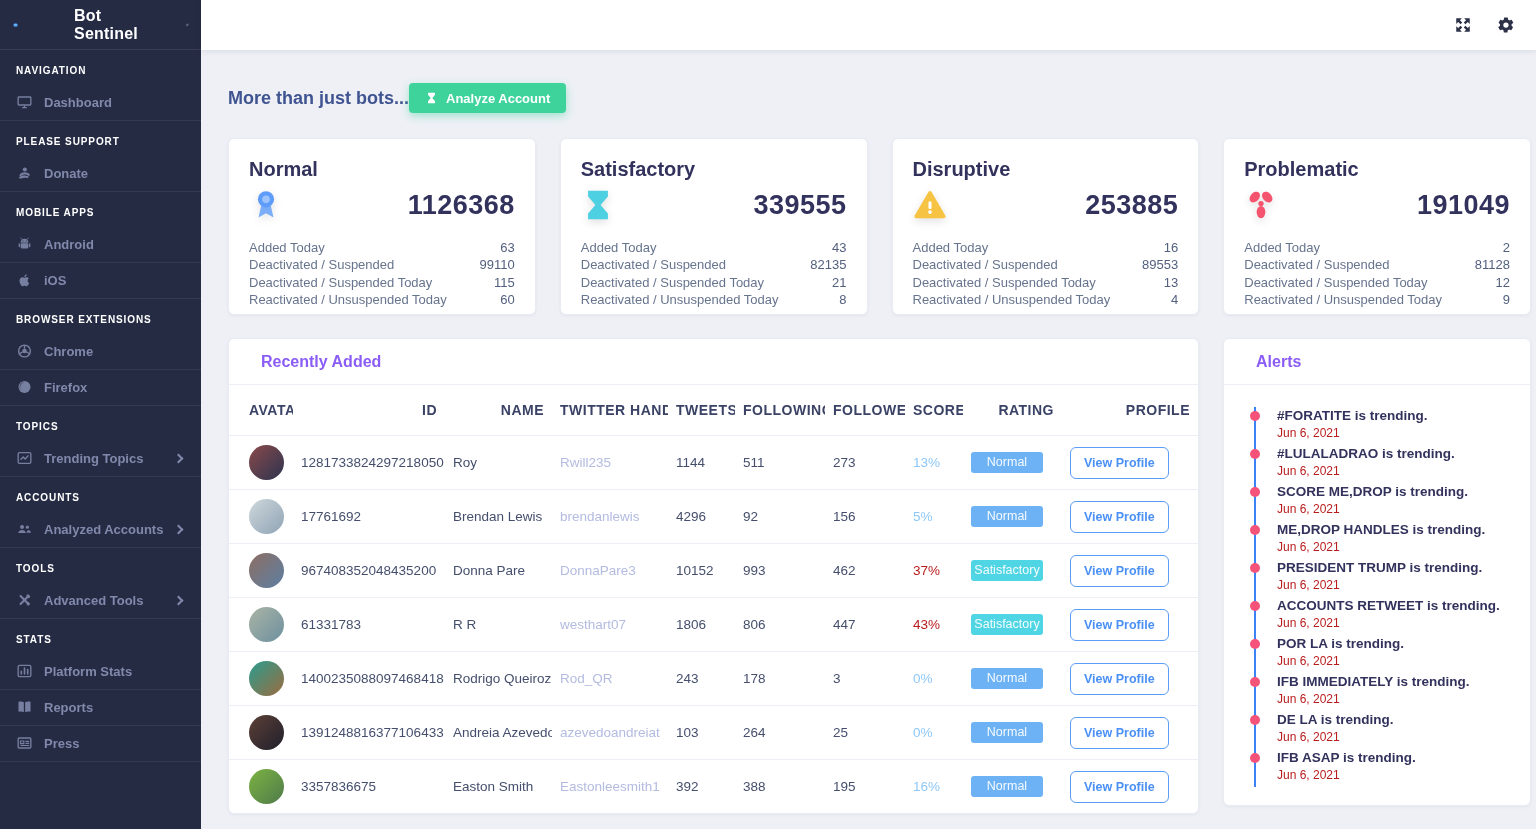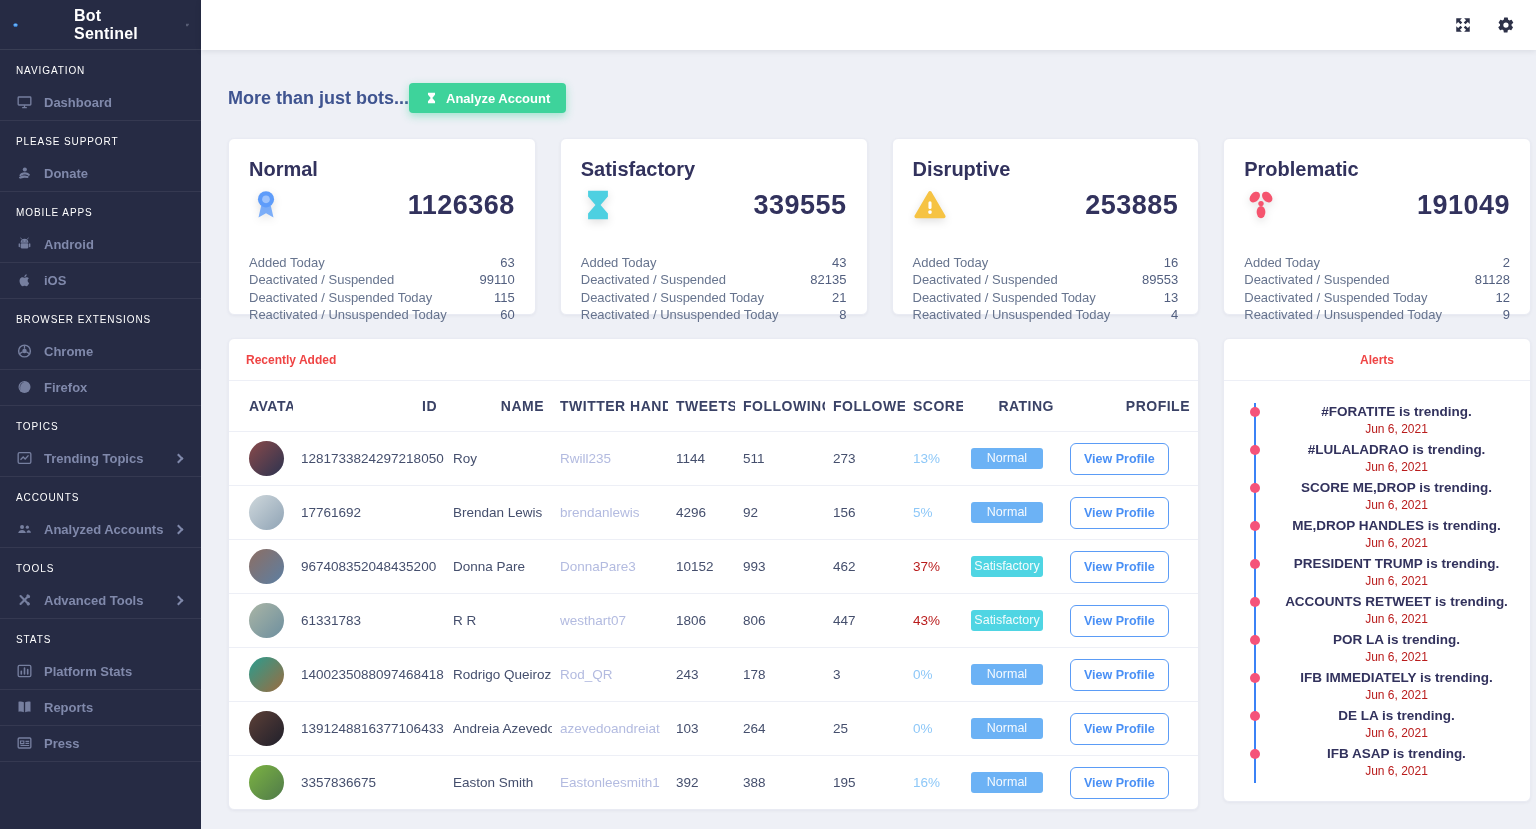--- a/index.html
+++ b/index.html
@@ -9,21 +9,21 @@
     background:#eef0f6; font-family:"Liberation Sans", sans-serif;
   }
   .icon svg { display:block; }
 
   
   .sidebar { width:201px; min-width:201px; background:#262b44; color:#8089ab; display:flex; flex-direction:column; overflow:hidden; }
   .logo-bar { height:50px; min-height:50px; display:flex; align-items:center; padding:0 12px 0 13px; border-bottom:1px solid rgba(255,255,255,.09);gap:48px; }
   .logo-icon { width:30px; height:26px; display:flex; }
   .logo-title { color:#fff; font-weight:bold; font-size:16px; margin-left:8px; flex:1; letter-spacing:.2px; }
   .menu-icon { width:18px; height:16px; color:#b7bdd2; cursor:pointer; display:flex; }
-  .nav-section-header { font-size:10px; font-weight:normal; color:#fff; letter-spacing:.9px; padding:15px 16px 9px; text-transform:uppercase; }
+  .nav-section-header { font-size:10px; font-weight:bold; color:#fff; letter-spacing:.9px; padding:15px 16px 9px; text-transform:uppercase; }
   .nav-item { display:flex; align-items:center; gap:11px; padding:9px 16px 10px; font-size:13px; font-weight:bold; color:#8089ab; border-bottom:1px solid rgba(255,255,255,.07); cursor:pointer; }
   .nav-icon { width:17px; height:16px; color:#767f9f; display:flex; align-items:center; }
   .chevron { margin-left:auto; width:7px; height:7px; border-top:2px solid #8089ab; border-right:2px solid #8089ab; transform:rotate(45deg); margin-right:3px; }
 
   
   .main { flex:1; display:flex; flex-direction:column; min-width:0; }
   .topbar { height:50px; min-height:50px; background:#fff; box-shadow:0 1px 6px rgba(23,25,40,.1); display:flex; align-items:center; justify-content:flex-end; gap:25px; padding:0 21px; position:relative; z-index:2; }
   .icon-btn { width:18px; height:18px; color:#2d3148; cursor:pointer; display:flex; }
   .content { flex:1; padding:33px 5px 0 27px; overflow:hidden; }
 
@@ -31,46 +31,46 @@
   .page-title { font-size:18px; color:#3f5490; margin:0; font-weight:bold; }
   .analyze-btn { background:#3ed39b; color:#fff; border:none; border-radius:4px; height:30px; padding:0 16px; font-size:13px; font-weight:bold; display:flex; align-items:center; gap:8px; box-shadow:0 3px 8px rgba(62,211,155,.45); cursor:pointer; font-family:inherit; }
   .analyze-btn .icon { width:13px; height:14px; color:#fff; display:flex; }
 
   .cards-row { display:grid; grid-template-columns:repeat(4,1fr); gap:24px; margin-bottom:23px; }
   .card { background:#fff; border:1px solid #e9ebf3; border-radius:6px; padding:19px 20px 14px; box-shadow:0 1px 3px rgba(50,50,93,.06); height:177px; }
   .card-title { font-size:20px; font-weight:bold; color:#32325d; margin:0 0 7px; }
   .card-main { display:flex; align-items:center; justify-content:space-between; }
   .card-icon { width:34px; height:34px; display:flex; filter:drop-shadow(0 3px 4px rgba(0,0,0,.12)); }
   .card-value { font-size:27px; font-weight:bold; color:#32325d; letter-spacing:.5px; }
-  .card-stats { margin-top:32px; }
+  .card-stats { margin-top:17px; }
   .stat-row { display:flex; justify-content:space-between; font-size:13px; line-height:17.4px; }
   .stat-label { color:#67748e; }
   .stat-value { color:#525f7f; }
 
   .bottom-row { display:flex; gap:24px; align-items:flex-start; }
   .panel { background:#fff; border:1px solid #e9ebf3; border-radius:6px; box-shadow:0 1px 3px rgba(50,50,93,.06); }
-  .panel-header { padding:14px 17px 13px; font-size:12px; font-weight:bold; color:#ef4444; border-bottom:1px solid #edeff6; }
+  .panel-header { padding:14px 32px 13px; font-size:16px; font-weight:bold; color:#8b5cf6; border-bottom:1px solid #edeff6; }
   .table-panel { flex:1; min-width:0; }
   table { width:100%; border-collapse:collapse; table-layout:fixed; }
   th { font-size:14px; letter-spacing:.5px; color:#3a4266; font-weight:bold; text-align:right; padding:17px 8px; white-space:nowrap; overflow:hidden; }
   th:first-child, td:first-child { padding-left:20px; }
   th:nth-child(1){width:64px} th:nth-child(2){width:152px} th:nth-child(3){width:107px}
   th:nth-child(4){width:116px} th:nth-child(5){width:67px} th:nth-child(6){width:90px}
   th:nth-child(7){width:80px} th:nth-child(8){width:58px} th:nth-child(9){width:99px}
   td { padding:9px 8px; font-size:13.5px; color:#454f6d; border-top:1px solid #edeff6; white-space:nowrap; overflow:hidden; }
   .avatar { width:35px; height:35px; border-radius:50%; display:block; }
   .c-handle { color:#b3bbe0; cursor:pointer; }
   .score-normal { color:#8ec8f8; }
   .score-satisfactory { color:#b91c1c; }
   .badge { display:inline-block; width:72px; text-align:center; padding:3px 0 4px; border-radius:3px; color:rgba(255,255,255,.93); font-size:12.5px; }
   .badge-normal { background:#6cb2f5; }
   .badge-satisfactory { background:#4fd5e3; }
   .view-btn { background:#fff; border:1px solid #5b9cf6; color:#4a90f5; border-radius:6px; padding:8px 13px; font-size:12.5px; font-weight:bold; cursor:pointer; font-family:inherit; }
 
-  .alerts-panel { width:308px; min-width:308px;text-align:center; }
+  .alerts-panel { width:308px; min-width:308px; }
   .alerts-body { padding:22px 14px 18px 0; }
   .timeline { margin:0 0 0 30px; padding:0 0 0 21px; border-left:2px solid #3b82f6; list-style:none; }
   .alert-item { position:relative; padding-bottom:4px; }
   .alert-dot { position:absolute; left:-27px; top:4px; width:10px; height:10px; border-radius:50%; background:#f5537a; }
   .alert-text { font-size:13.5px; font-weight:bold; color:#32325d; line-height:18px; }
   .alert-date { font-size:12px; color:#b91c1c; line-height:15px; margin-top:1px; }
 </style>
 </head>
 <body>
 

